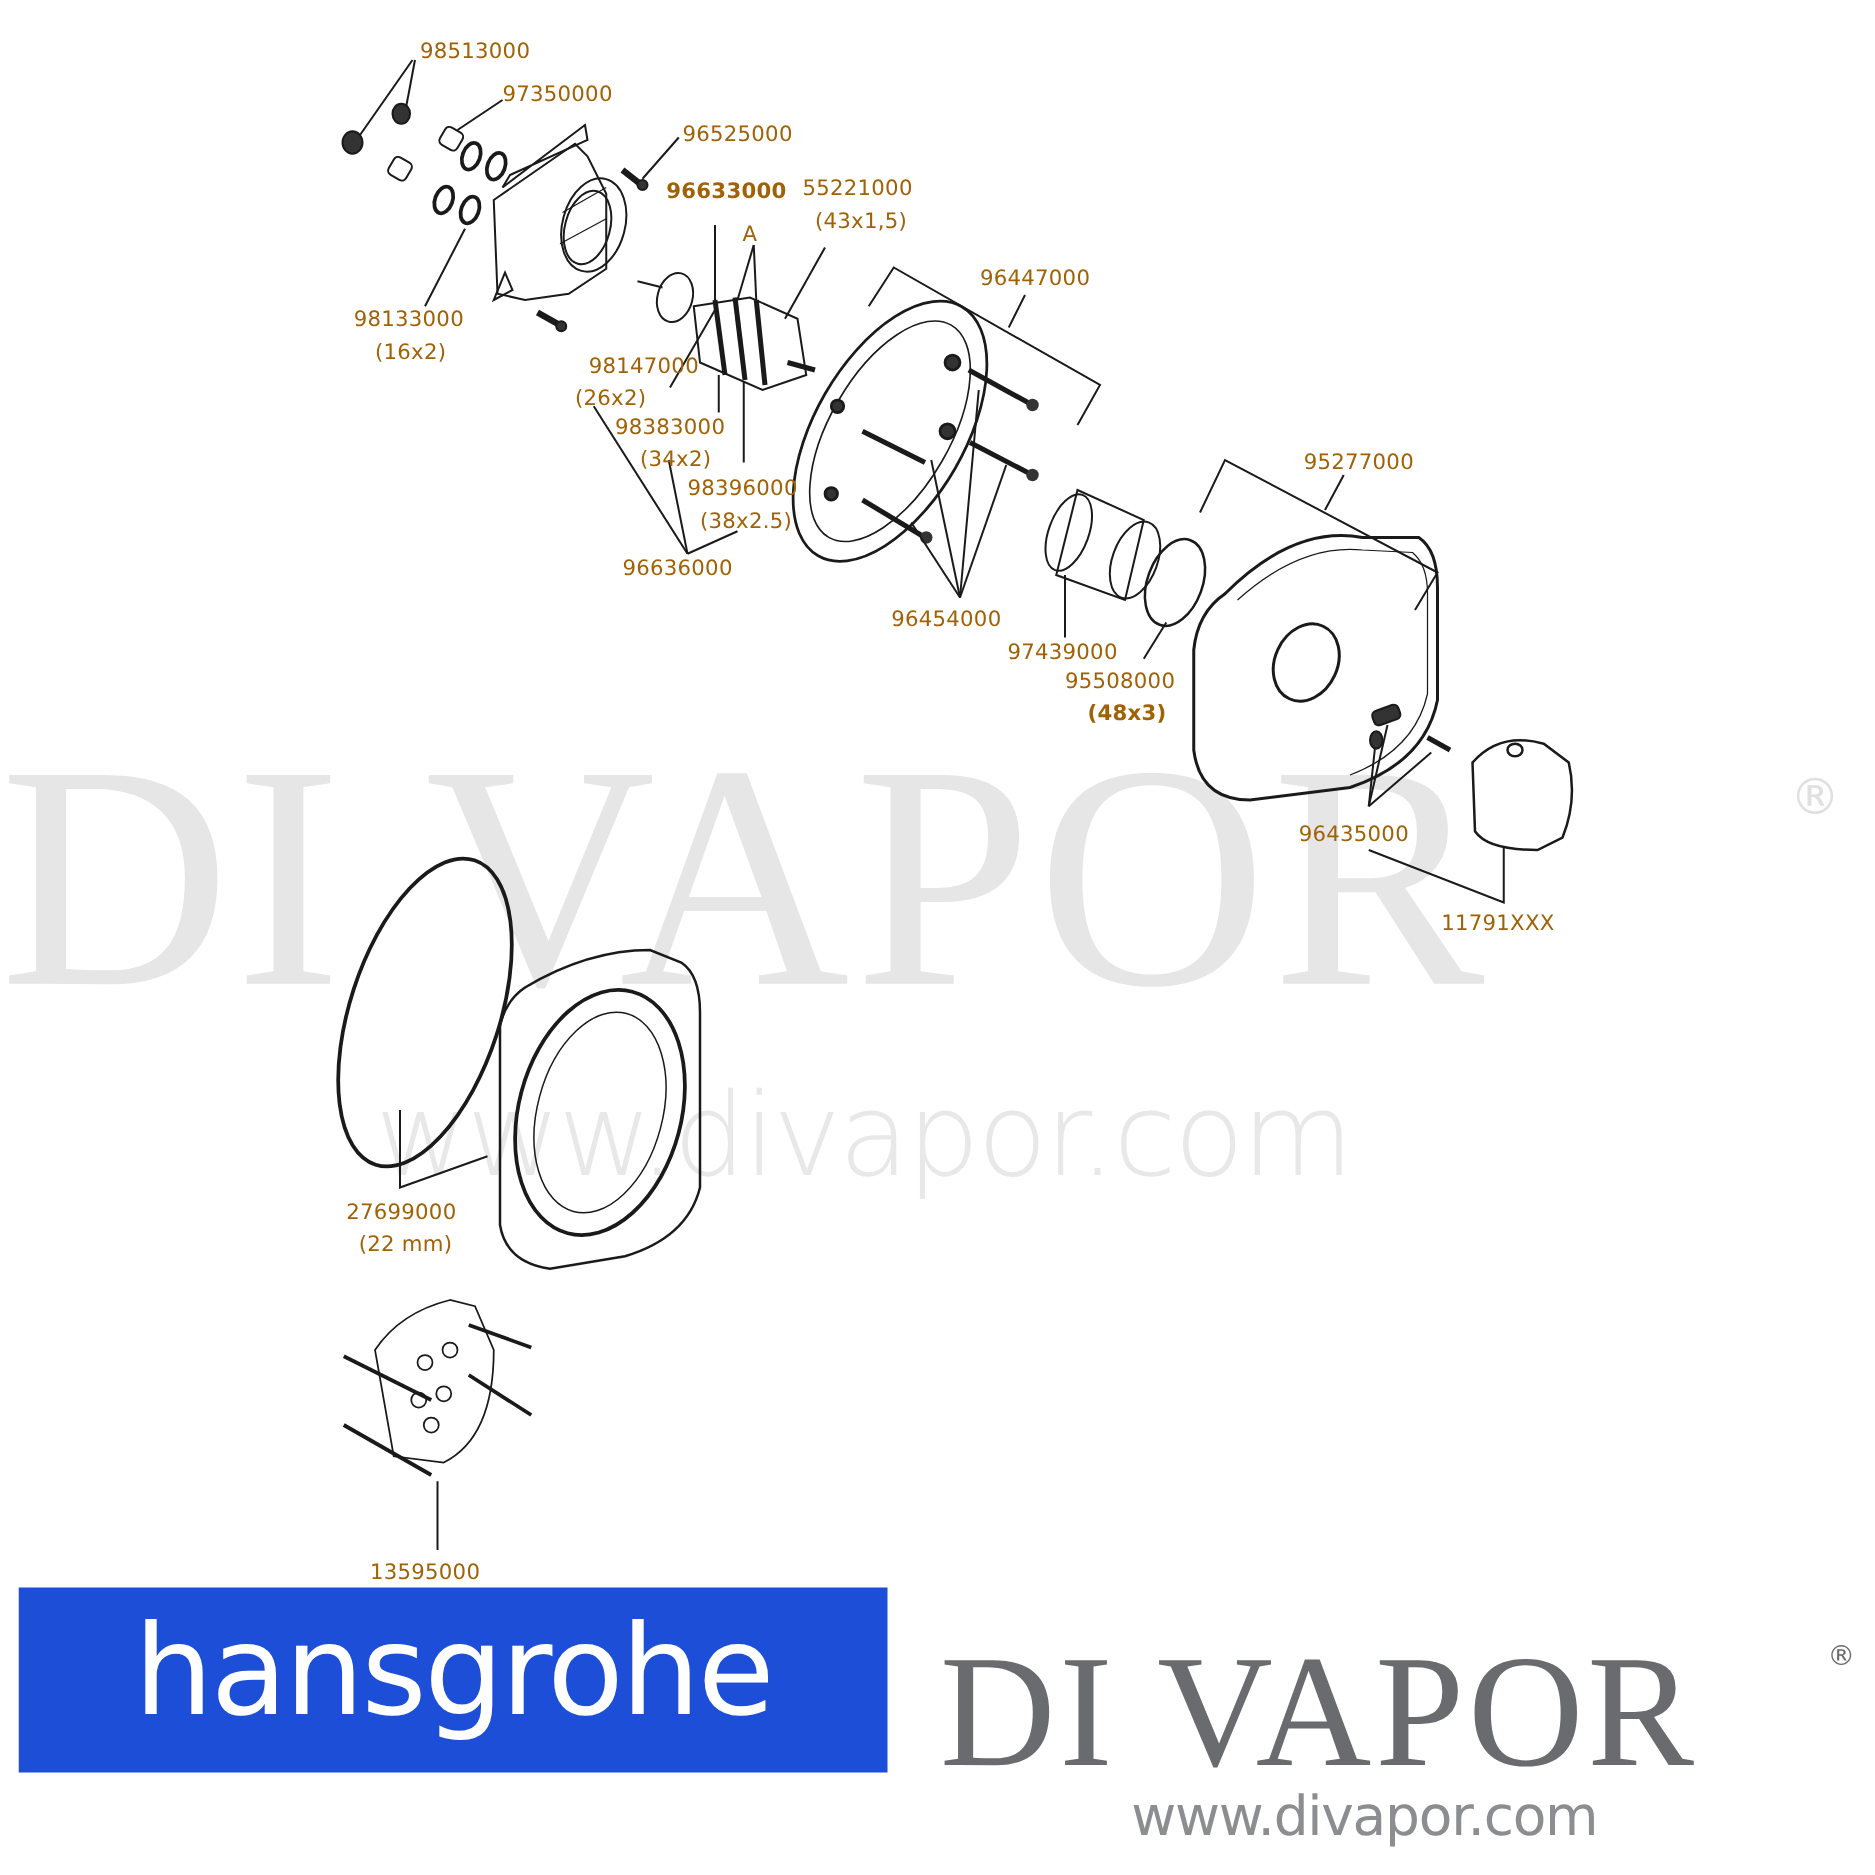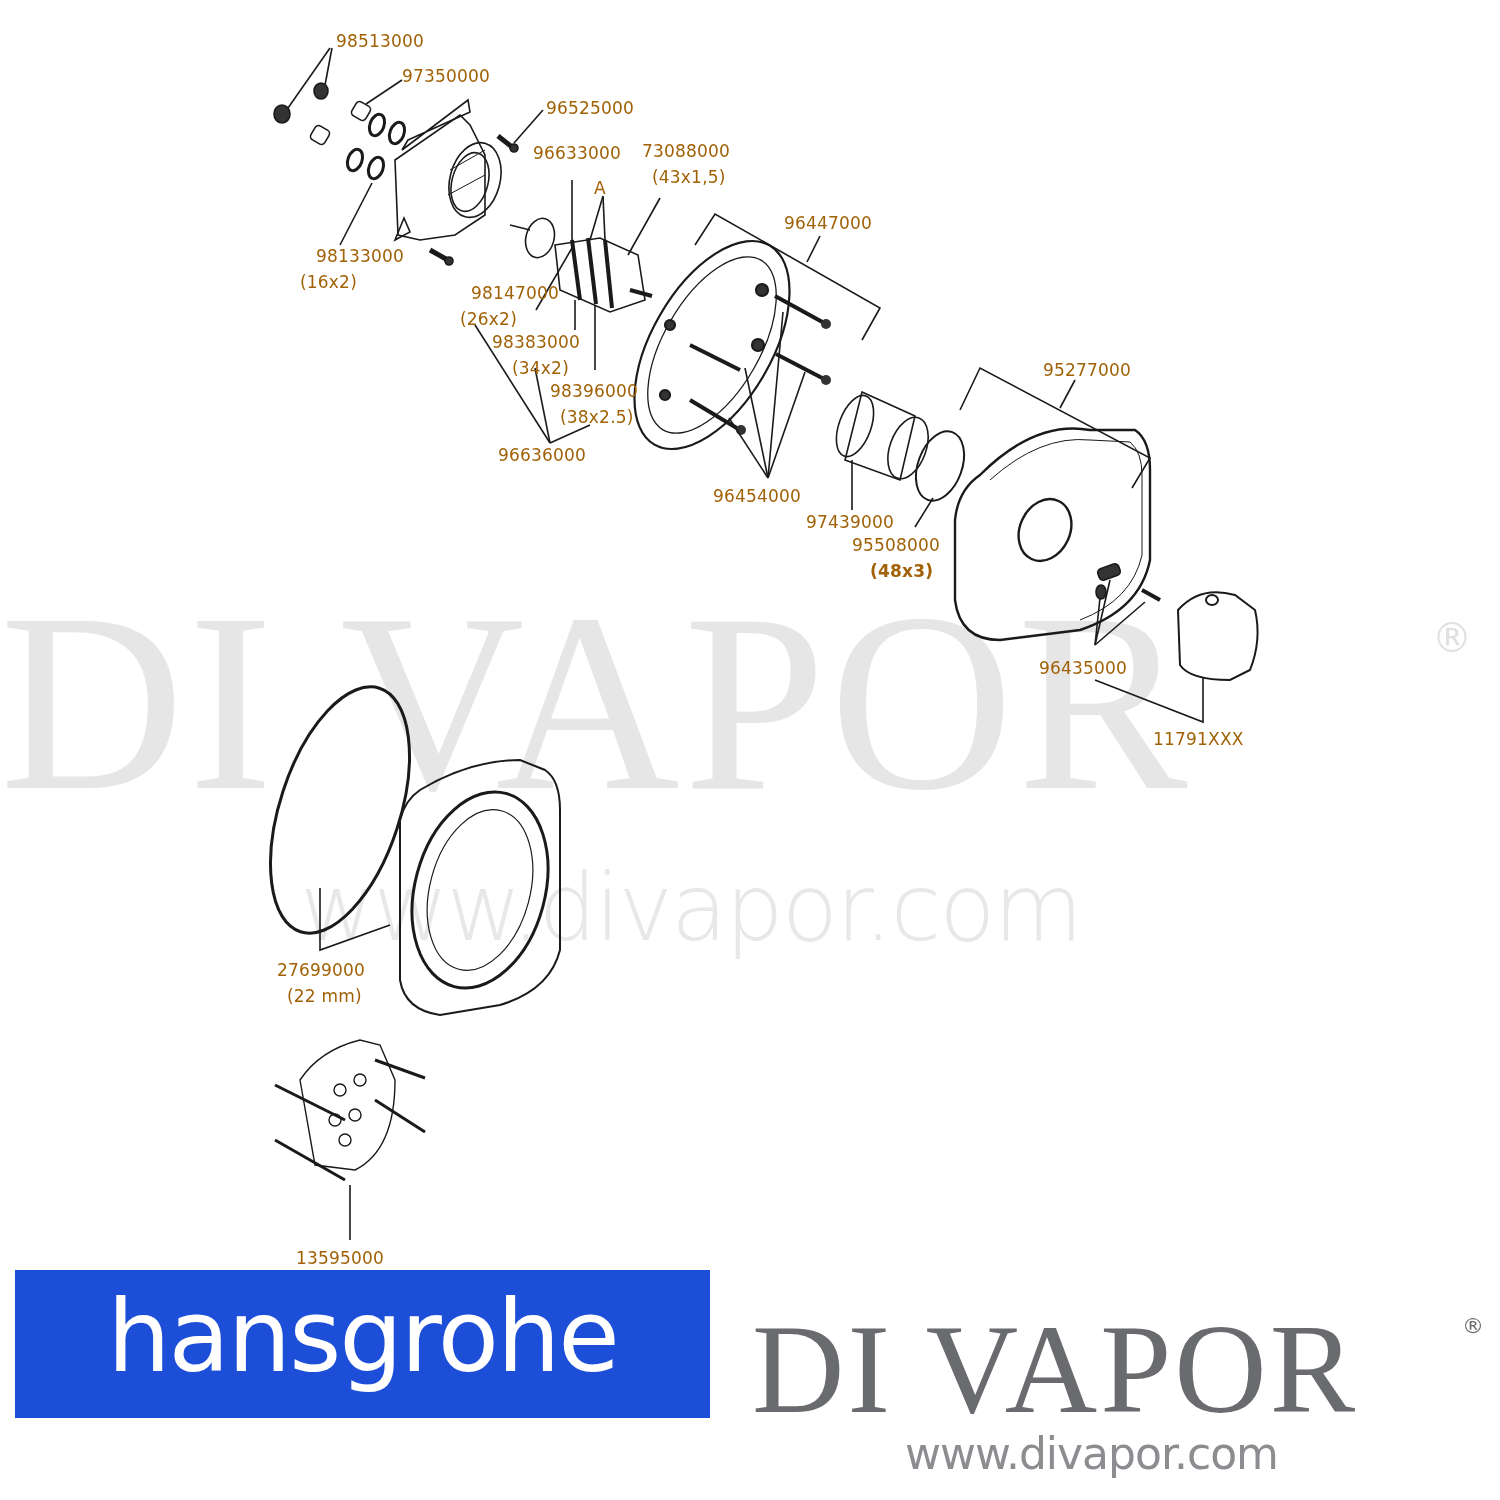--- a/index.html
+++ b/index.html
@@ -169,25 +169,25 @@
     <line x1="275" y1="1085" x2="345" y2="1120" stroke-width="3"></line>
     <line x1="375" y1="1100" x2="425" y2="1132" stroke-width="3"></line>
     <line x1="275" y1="1140" x2="345" y2="1180" stroke-width="3"></line>
   </g>
   <line x1="350" y1="1185" x2="350" y2="1240"></line>
 </svg>
 
 <div class="lbl" style="left:336px;top:33px;">98513000</div>
 <div class="lbl" style="left:402px;top:68px;">97350000</div>
 <div class="lbl" style="left:546px;top:100px;">96525000</div>
-<div class="lbl" style="left:533px;top:145px;">96633000</div>
-<div class="lbl" style="left:642px;top:143px;">73088000</div>
+<div class="lbl" style="left:533px;top:145px;font-weight:bold;">96633000</div>
+<div class="lbl" style="left:642px;top:143px;">55221000</div>
 <div class="lbl" style="left:652px;top:169px;">(43x1,5)</div>
 <div class="lbl" style="left:594px;top:180px;">A</div>
-<div class="lbl" style="left:283px;top:248px;margin-left:33px;">98133000</div>
+<div class="lbl" style="left:283px;top:248px;">98133000</div>
 <div class="lbl" style="left:300px;top:274px;">(16x2)</div>
 <div class="lbl" style="left:443px;top:285px;margin-left:28px;">98147000</div>
 <div class="lbl" style="left:460px;top:311px;">(26x2)</div>
 <div class="lbl" style="left:492px;top:334px;">98383000</div>
 <div class="lbl" style="left:512px;top:360px;">(34x2)</div>
 <div class="lbl" style="left:550px;top:383px;">98396000</div>
 <div class="lbl" style="left:560px;top:409px;">(38x2.5)</div>
 <div class="lbl" style="left:498px;top:447px;">96636000</div>
 <div class="lbl" style="left:784px;top:215px;">96447000</div>
 <div class="lbl" style="left:713px;top:488px;">96454000</div>

